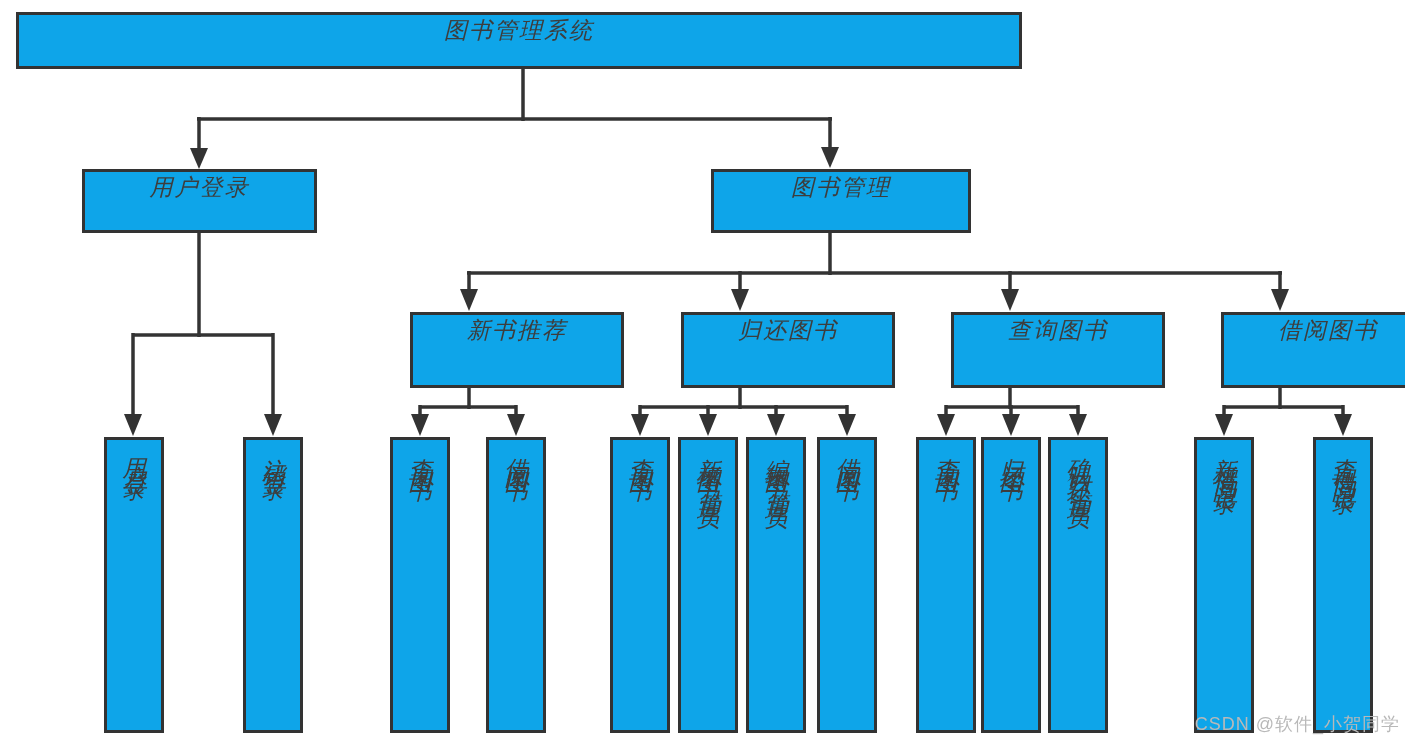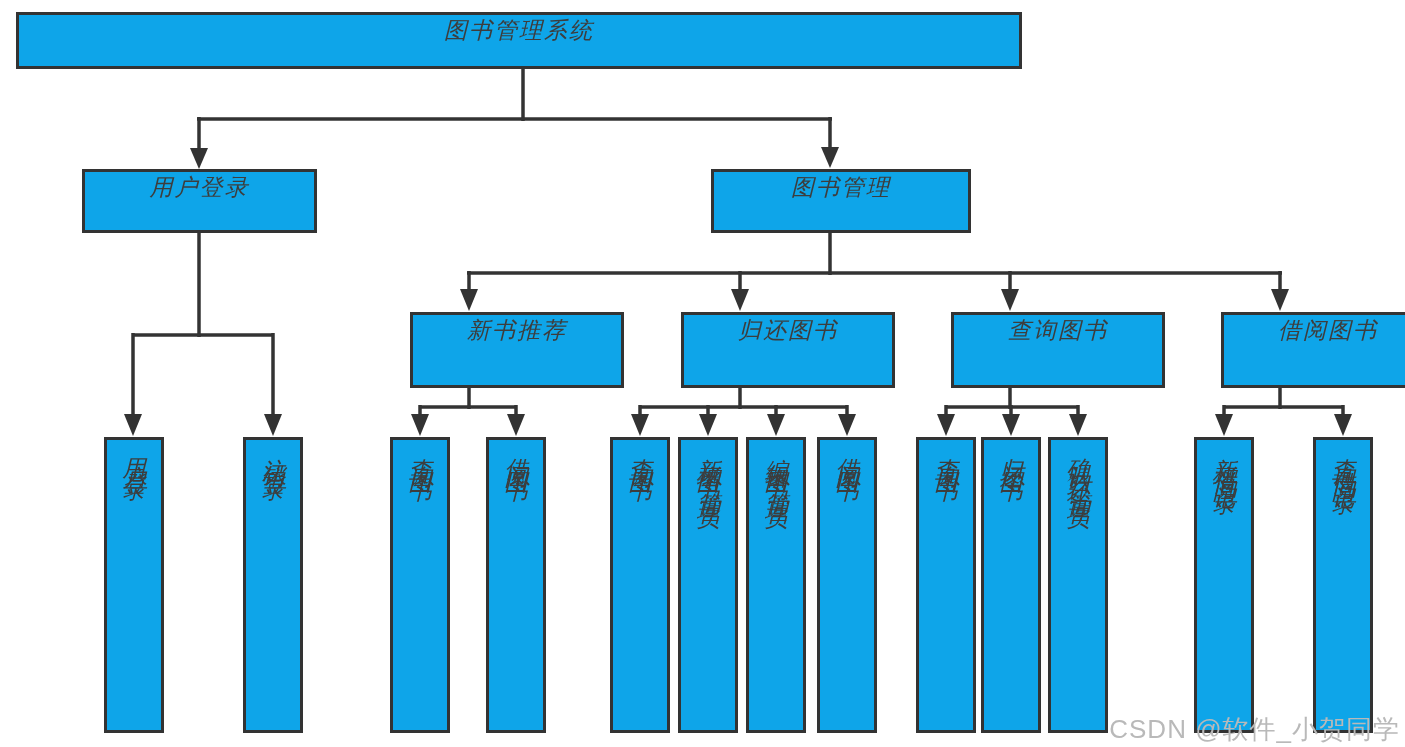--- a/index.html
+++ b/index.html
@@ -69,21 +69,21 @@
   .leaf-8  { left: 817px; }
   .leaf-9  { left: 916px; }
   .leaf-10 { left: 981px; }
   .leaf-11 { left: 1048px; }
   .leaf-12 { left: 1194px; }
   .leaf-13 { left: 1313px; }
   .watermark {
     position: absolute;
     right: 5px;
     top: 712px;
-    font-size: 26px;
+    font-size: 18px;
     color: #b9b9b9;
     letter-spacing: 1px;
     white-space: nowrap;
   }
 </style>
 </head>
 <body>
 
 <div class="canvas">
 

